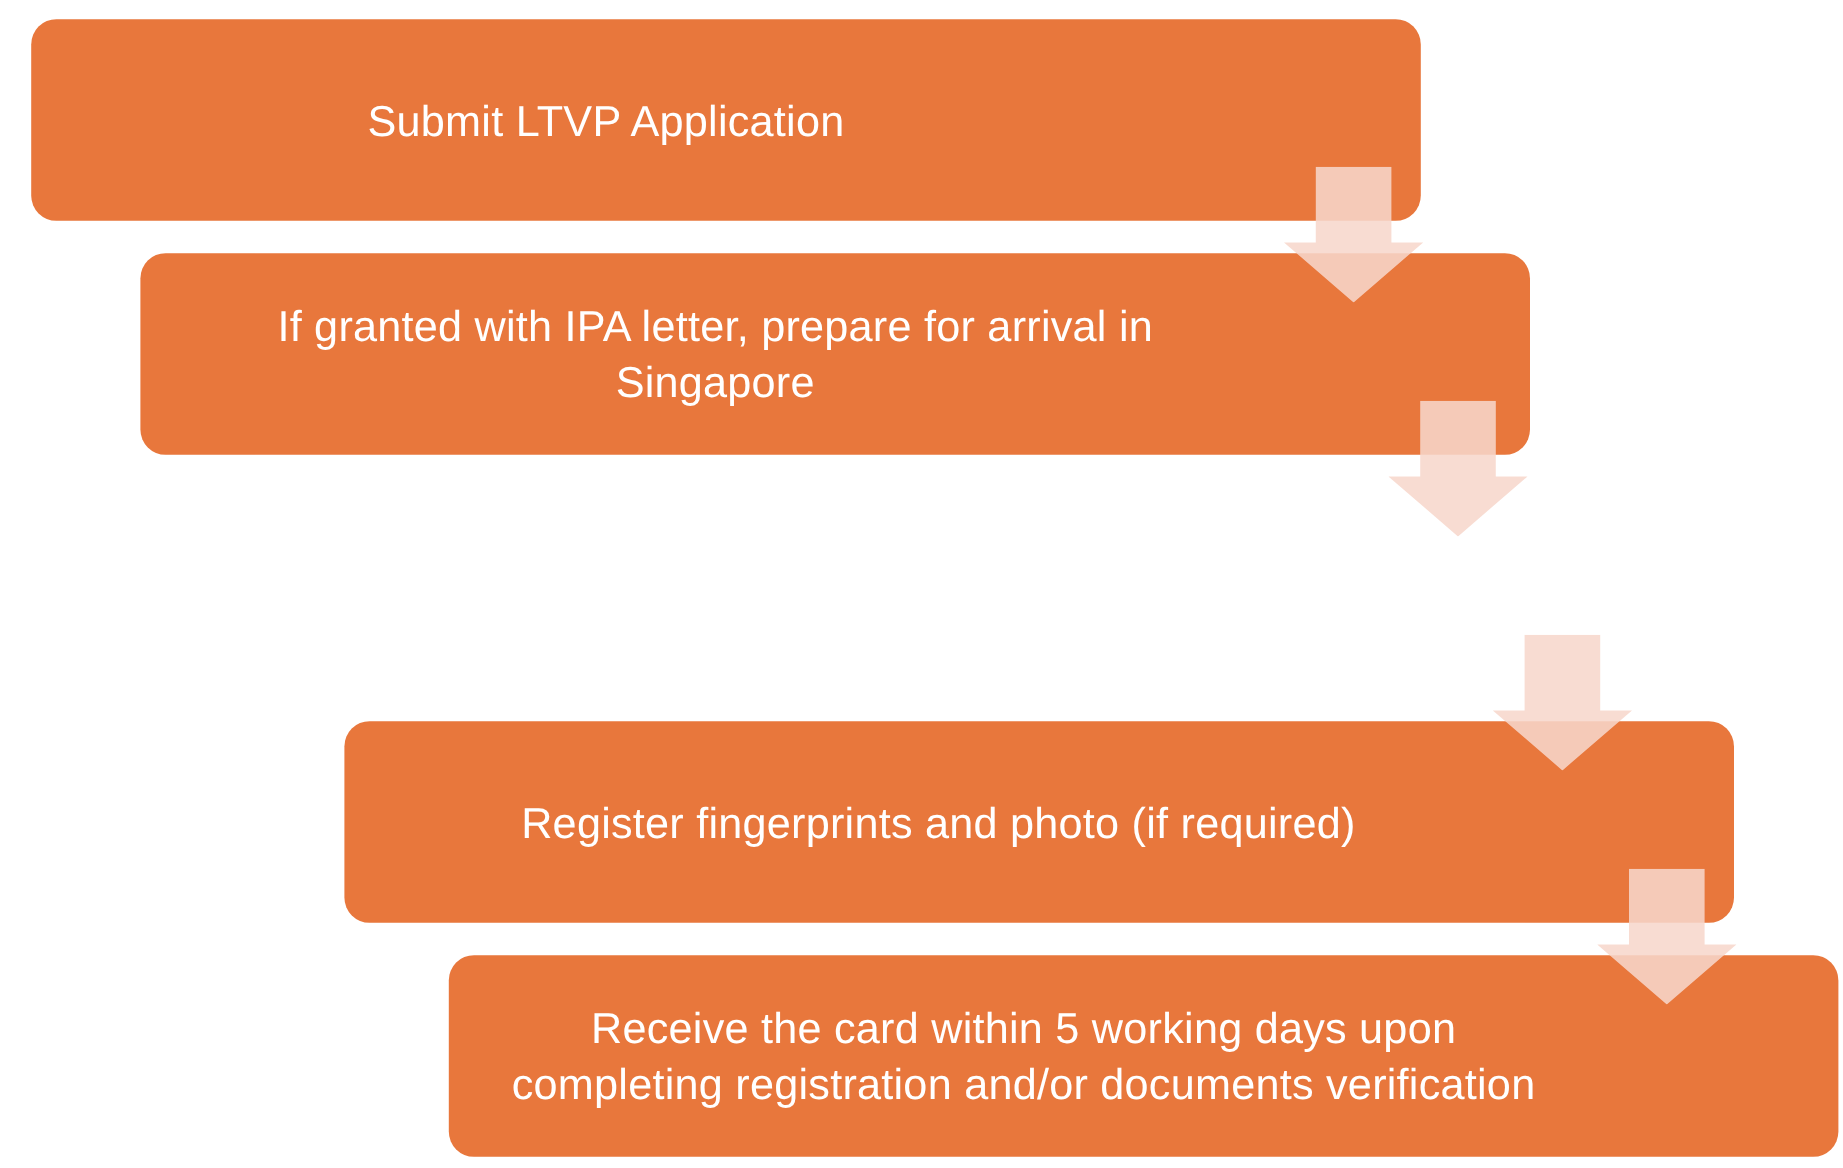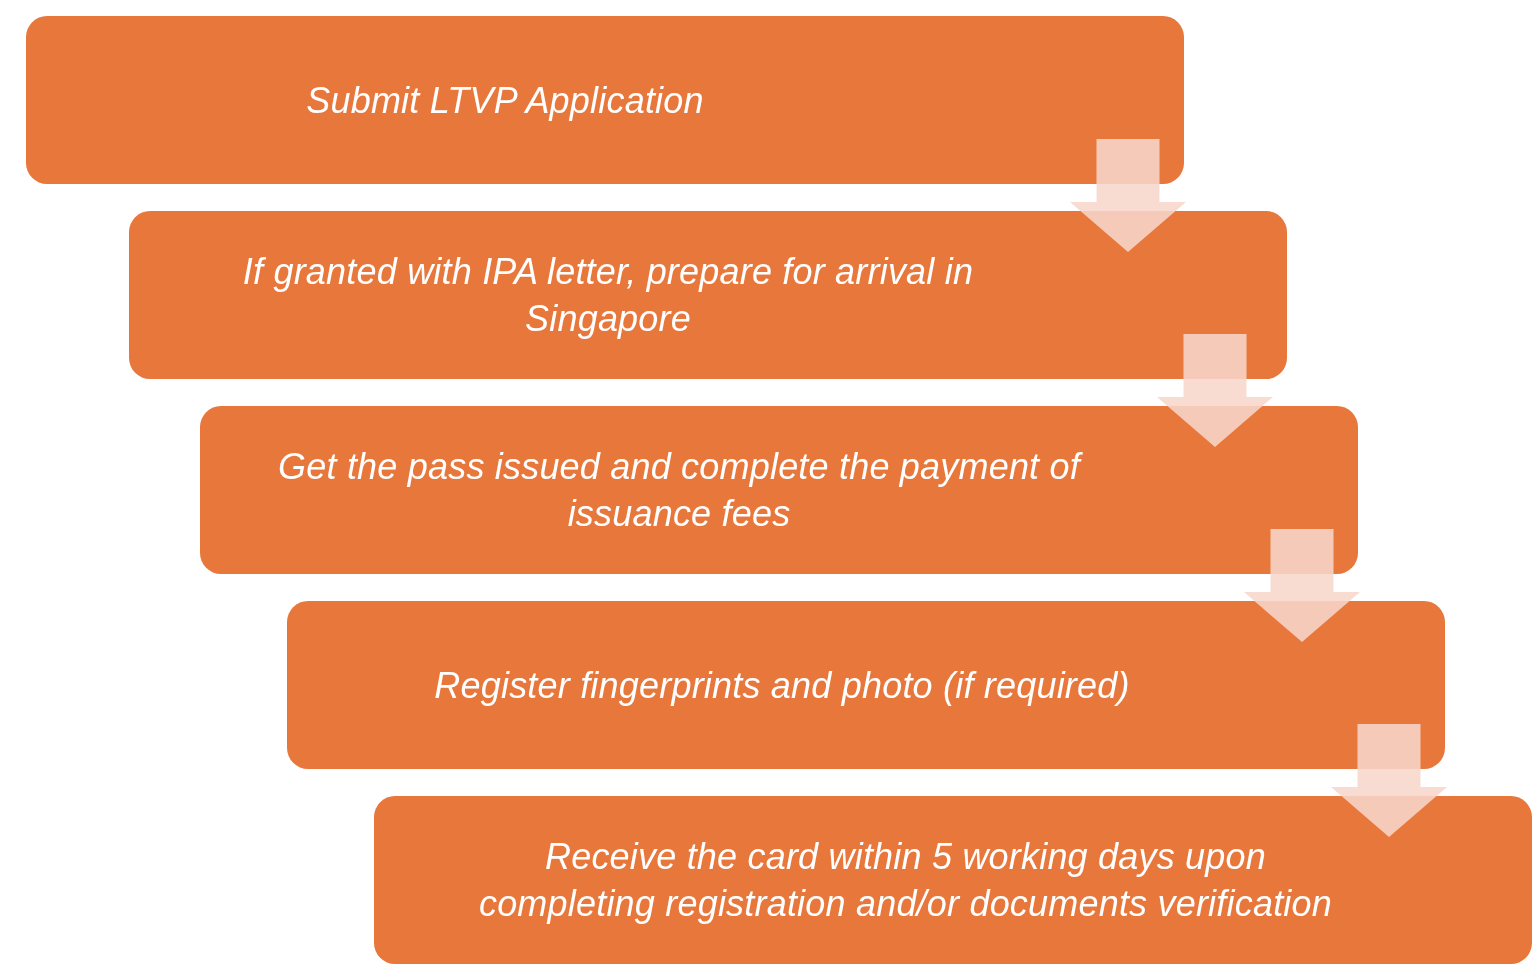--- a/index.html
+++ b/index.html
@@ -18,35 +18,34 @@
   }
   .step{
     position:absolute;
     width:1158px;height:168px;
     background:var(--accent);
     border-radius:21px;
     display:flex;align-items:center;justify-content:center;
     box-sizing:border-box;
     padding-right:200px;
     z-index:1;
-    font-style:italic;
   }
   .step .label{
     color:var(--text);
     font-size:36px;
     line-height:47px;
     text-align:center;
     white-space:pre-line;
     letter-spacing:0.2px;
   }
   .s0{left:26px;top:16px;}
-  .s1{left:129px;top:211px;}
+  .s1{left:117px;top:211px;}
   .s2{left:200px;top:406px;}
   .s3{left:287px;top:601px;padding-left:32px;}
-  .s4{left:374px;top:796px;justify-content:flex-end;}
+  .s4{left:374px;top:796px;}
 
   .arrow{
     position:absolute;
     width:116px;height:113px;
     z-index:2;
   }
   .arrow polygon{
     fill:var(--arrow);
     fill-opacity:0.87;
   }
@@ -70,24 +69,20 @@
 
   <div class="step s1">
     <span class="label">If granted with IPA letter, prepare for arrival in
 Singapore</span>
   </div>
 
   <svg class="arrow a1" viewBox="0 0 116 113" xmlns="http://www.w3.org/2000/svg">
     <polygon points="26.5,0 89.5,0 89.5,63 116,63 58,113 0,63 26.5,63"></polygon>
   </svg>
 
-  <div class="step s2">
-    <span class="label">Get the pass issued and complete the payment of
-issuance fees</span>
-  </div>
 
   <svg class="arrow a2" viewBox="0 0 116 113" xmlns="http://www.w3.org/2000/svg">
     <polygon points="26.5,0 89.5,0 89.5,63 116,63 58,113 0,63 26.5,63"></polygon>
   </svg>
 
   <div class="step s3">
     <span class="label">Register fingerprints and photo (if required)</span>
   </div>
 
   <svg class="arrow a3" viewBox="0 0 116 113" xmlns="http://www.w3.org/2000/svg">

